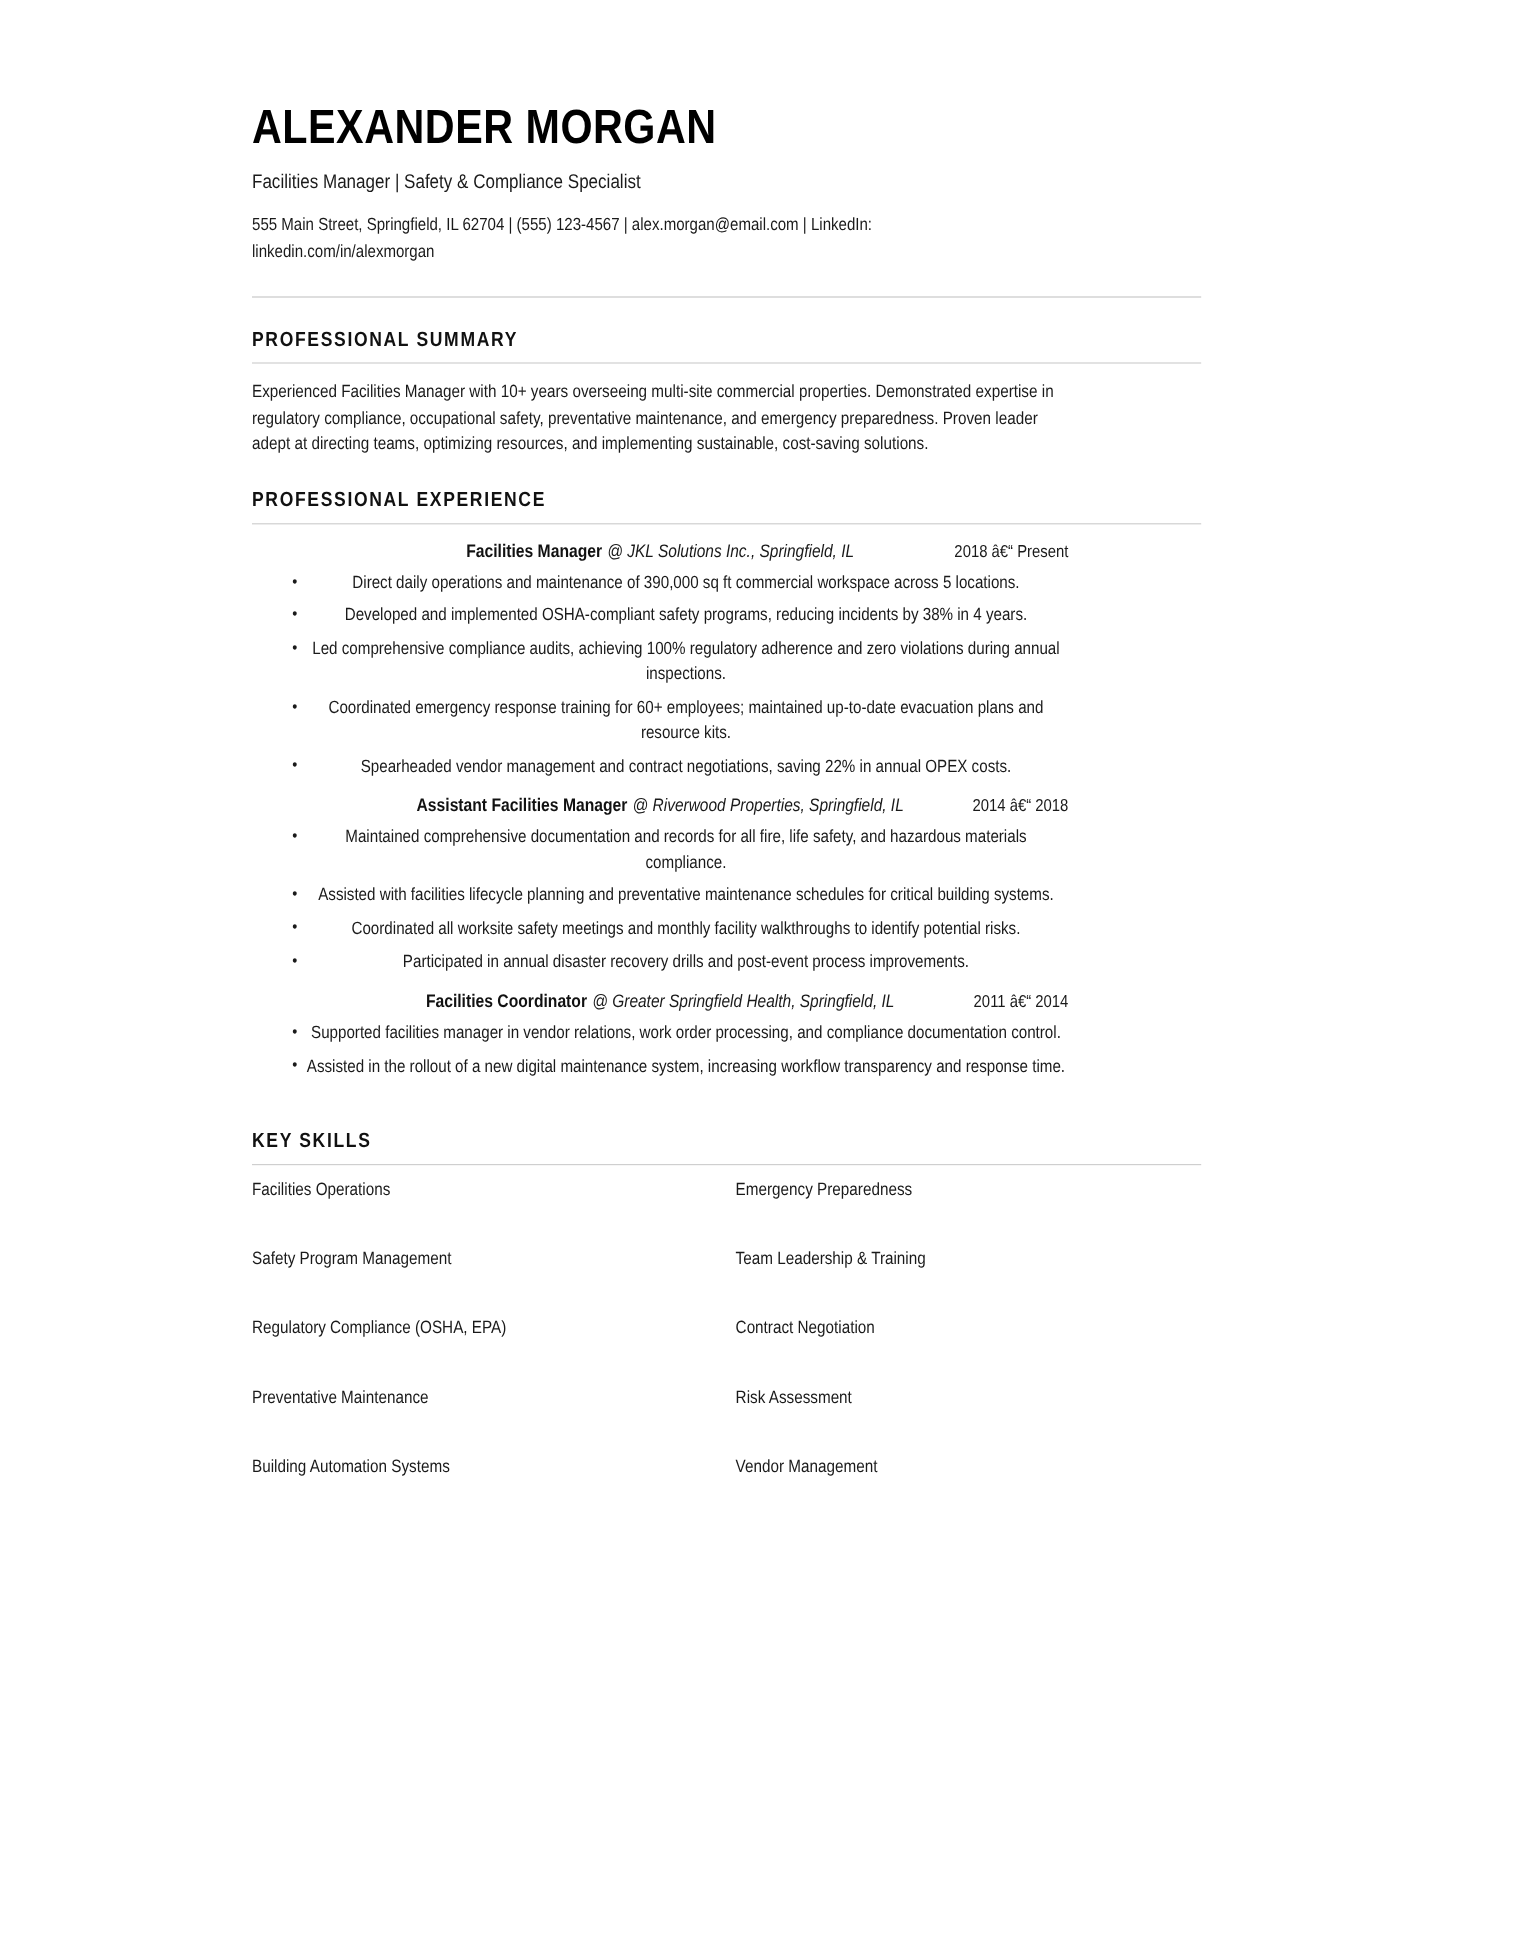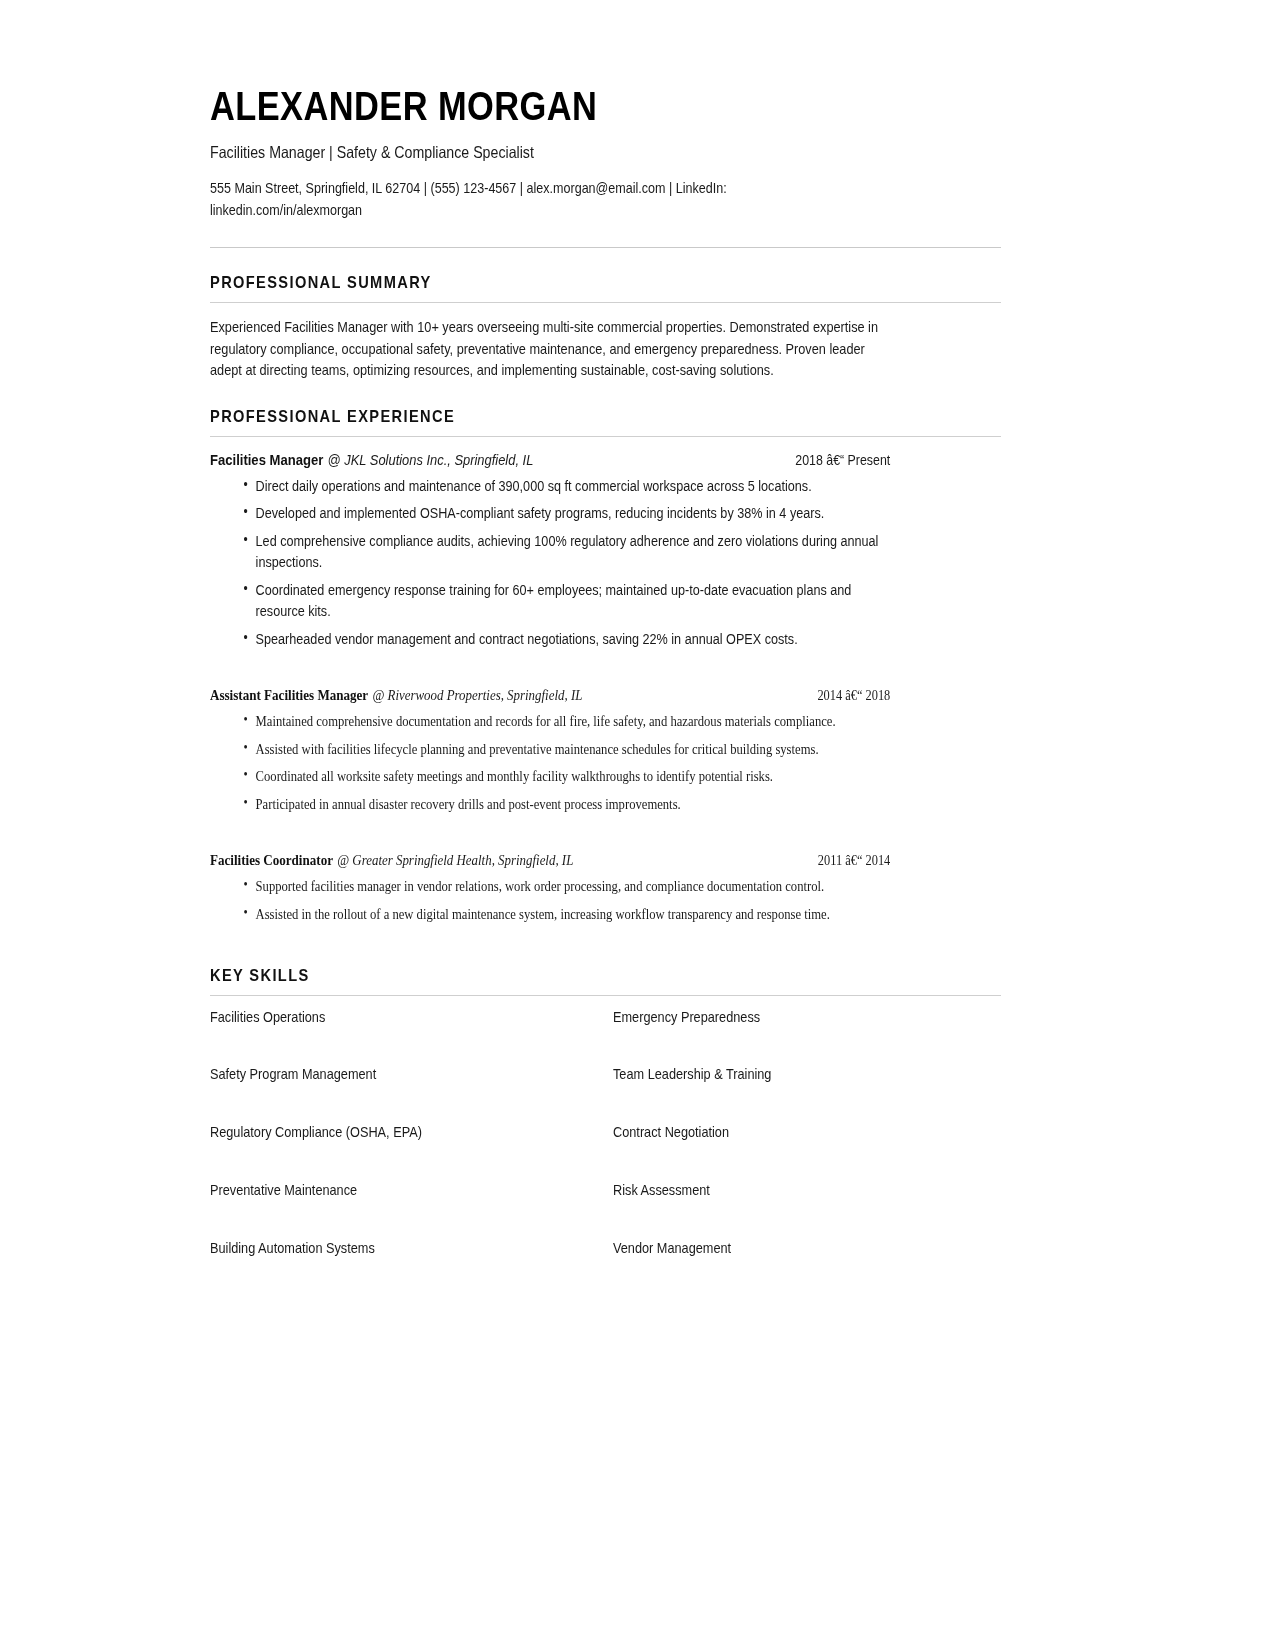--- a/index.html
+++ b/index.html
@@ -89,24 +89,24 @@
     font-size: 14.8px;
     line-height: 1.46;
     margin: 0;
     max-width: 782px;
     color: #1a1a1a;
   }
 
   
   .job {
     margin-bottom: 4px;
+    text-align: center;
   }
   .job + .job {
-    margin-top: 36px;
-    font-family: Liberation Serif, serif;
+    margin-top: 13px;
   }
   .job-head {
     position: relative;
     width: 791px;
     min-height: 20px;
     margin-bottom: 5px;
   }
   .job-title {
     font-size: 15.2px;
     font-weight: bold;

